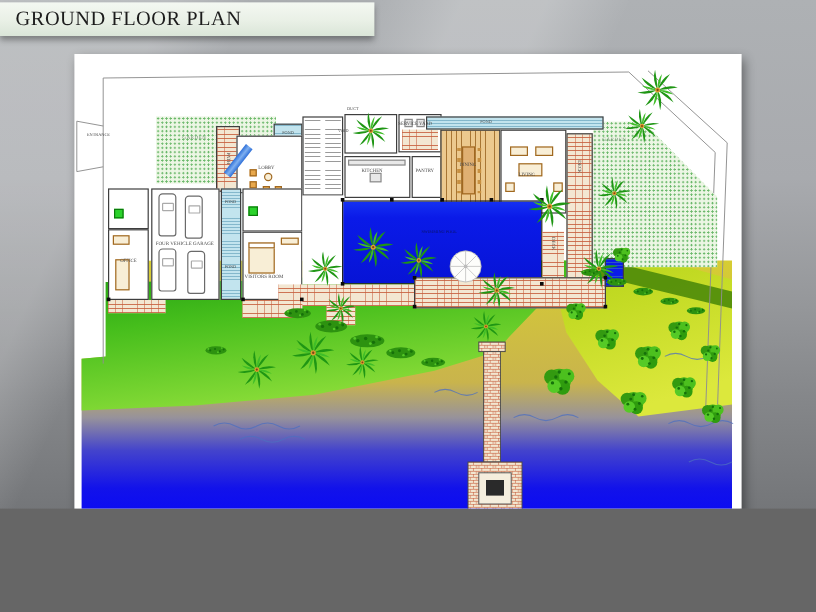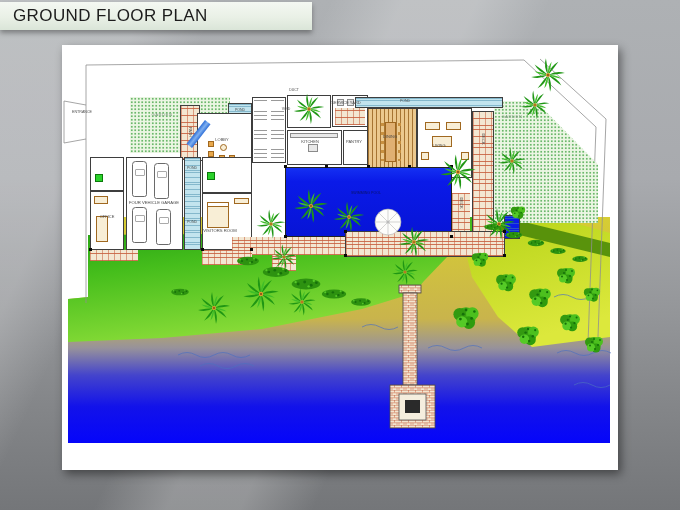--- a/index.html
+++ b/index.html
@@ -1,17 +1,17 @@
 <!DOCTYPE html>
 <html><head>
 <meta charset="utf-8">
 <style>
   html,body{margin:0;padding:0;background:#666;}
-  .slide{position:relative;width:680px;height:510px;overflow:hidden;
-    font-family:Liberation Sans, sans-serif;
+  .slide{position:relative;width:680px;height:424px;overflow:hidden;
+    font-family:Liberation Serif, serif;
     background:
       linear-gradient(115deg, rgba(255,255,255,.20) 0 16%, rgba(255,255,255,0) 24% 36%, rgba(255,255,255,.22) 44% 52%, rgba(255,255,255,0) 60%),
       linear-gradient(180deg,#aeb1b4 0%,#a8aaae 35%,#95979a 60%,#85878a 78%,#747679 100%);}
   .titlebar{position:absolute;left:0;top:2px;width:312px;height:28px;
     background:linear-gradient(180deg,#f4f8f2 0%,#e9f0e6 55%,#dae5d8 100%);
     box-shadow:0 3px 5px rgba(0,0,0,.35);display:flex;align-items:center;}
   .titlebar .t{font-size:17px;color:#1c1c1c;padding-left:13px;letter-spacing:.4px;}
   .sheet{position:absolute;left:62px;top:45px;width:556px;height:425px;background:#fff;
     box-shadow:3px 4px 9px rgba(0,0,0,.45);}
   .plan{position:absolute;inset:0;overflow:hidden;}

